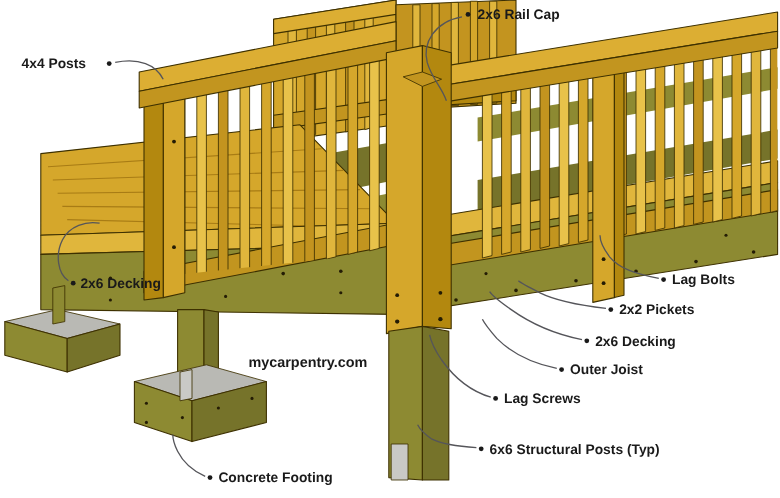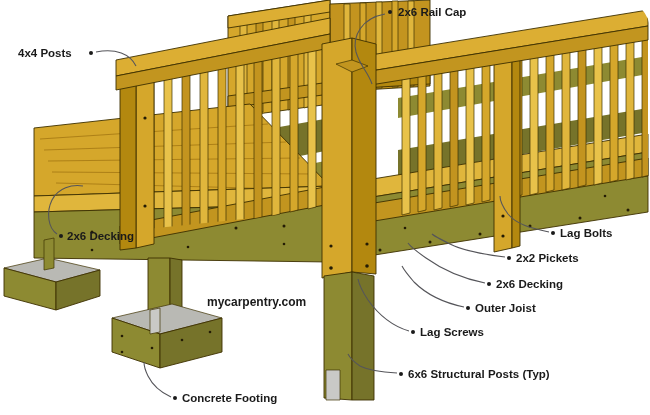--- a/index.html
+++ b/index.html
@@ -1,17 +1,17 @@
 <!DOCTYPE html>
 <html><head>
 <meta charset="utf-8">
 <style>
   html,body{margin:0;padding:0;background:#ffffff;}
   #stage{position:relative;width:650px;height:415px;background:#ffffff;overflow:hidden;
-         font-family:"Liberation Sans", sans-serif;border-radius:30px;}
+         font-family:"Liberation Sans", sans-serif;}
   #stage svg{display:block;}
   .lbl{font-family:"Liberation Sans", sans-serif;font-weight:bold;font-size:11.5px;fill:#1a1a1a;}
   .wm{font-family:"Liberation Sans", sans-serif;font-weight:bold;font-size:12px;fill:#1a1a1a;}
   .leader{fill:none;stroke:#55555a;stroke-width:1.1;}
   .dot{fill:#1a1a1a;}
   .edge{stroke:#3d3000;stroke-width:0.9;stroke-linejoin:round;}
   .edged{stroke:#3d3000;stroke-width:0.7;}
   .noedge{stroke:none;}
   .fast{fill:#241c05;}
 </style>

